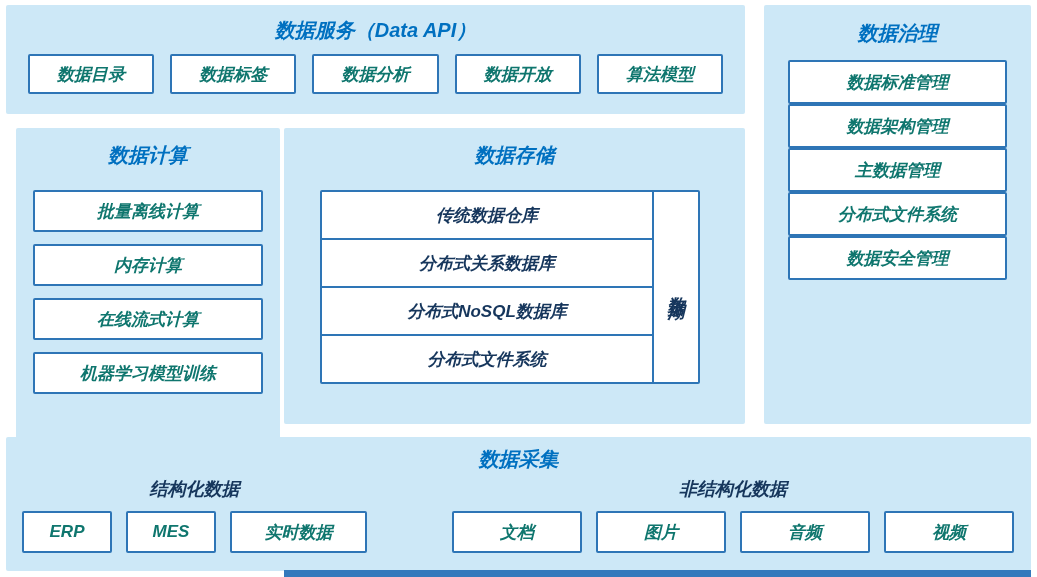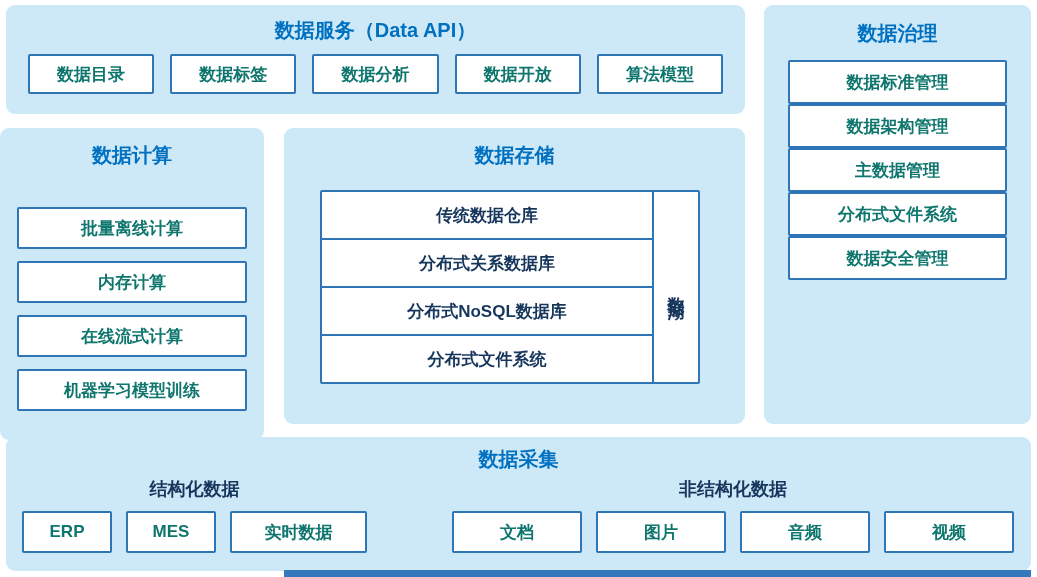--- a/index.html
+++ b/index.html
@@ -11,21 +11,22 @@
     overflow: hidden;
   }
   .canvas {
     position: absolute; left: 0; top: 0;
     width: 1037px; height: 577px;
     background: #ffffff;
   }
   .panel {
     position: absolute;
     background: #cde8f7;
-    border-radius: 9px;
+    border-radius: 2px;
+    font-style: italic;
   }
   .panel-title {
     text-align: center;
     color: #0070c0;
     font-weight: bold;
     font-size: 20px;
     line-height: 24px;
   }
   .box {
     background: #ffffff;
@@ -43,25 +44,25 @@
   
   #panel-service { left: 6px; top: 5px; width: 739px; height: 109px; }
   #panel-service .panel-title { margin-top: 13px; }
   #panel-service .box-row {
     display: flex; gap: 16px;
     padding: 0 22px; margin-top: 12px;
   }
   #panel-service .box { flex: 1; height: 40px; }
 
   
-  #panel-compute { left: 0; top: 128px; width: 264px; height: 312px; }
+  #panel-compute { left: 16px; top: 128px; width: 264px; height: 312px; }
   #panel-compute .panel-title { margin-top: 15px; }
   #panel-compute .box-stack {
     display: flex; flex-direction: column; gap: 12px;
-    padding: 0 17px; margin-top: 40px;
+    padding: 0 17px; margin-top: 23px;
   }
   #panel-compute .box { height: 42px; }
 
   
   #panel-storage { left: 284px; top: 128px; width: 461px; height: 296px; }
   #panel-storage .panel-title { margin-top: 15px; }
   .storage-table {
     position: absolute;
     left: 36px; top: 62px;
     width: 380px; height: 194px;

